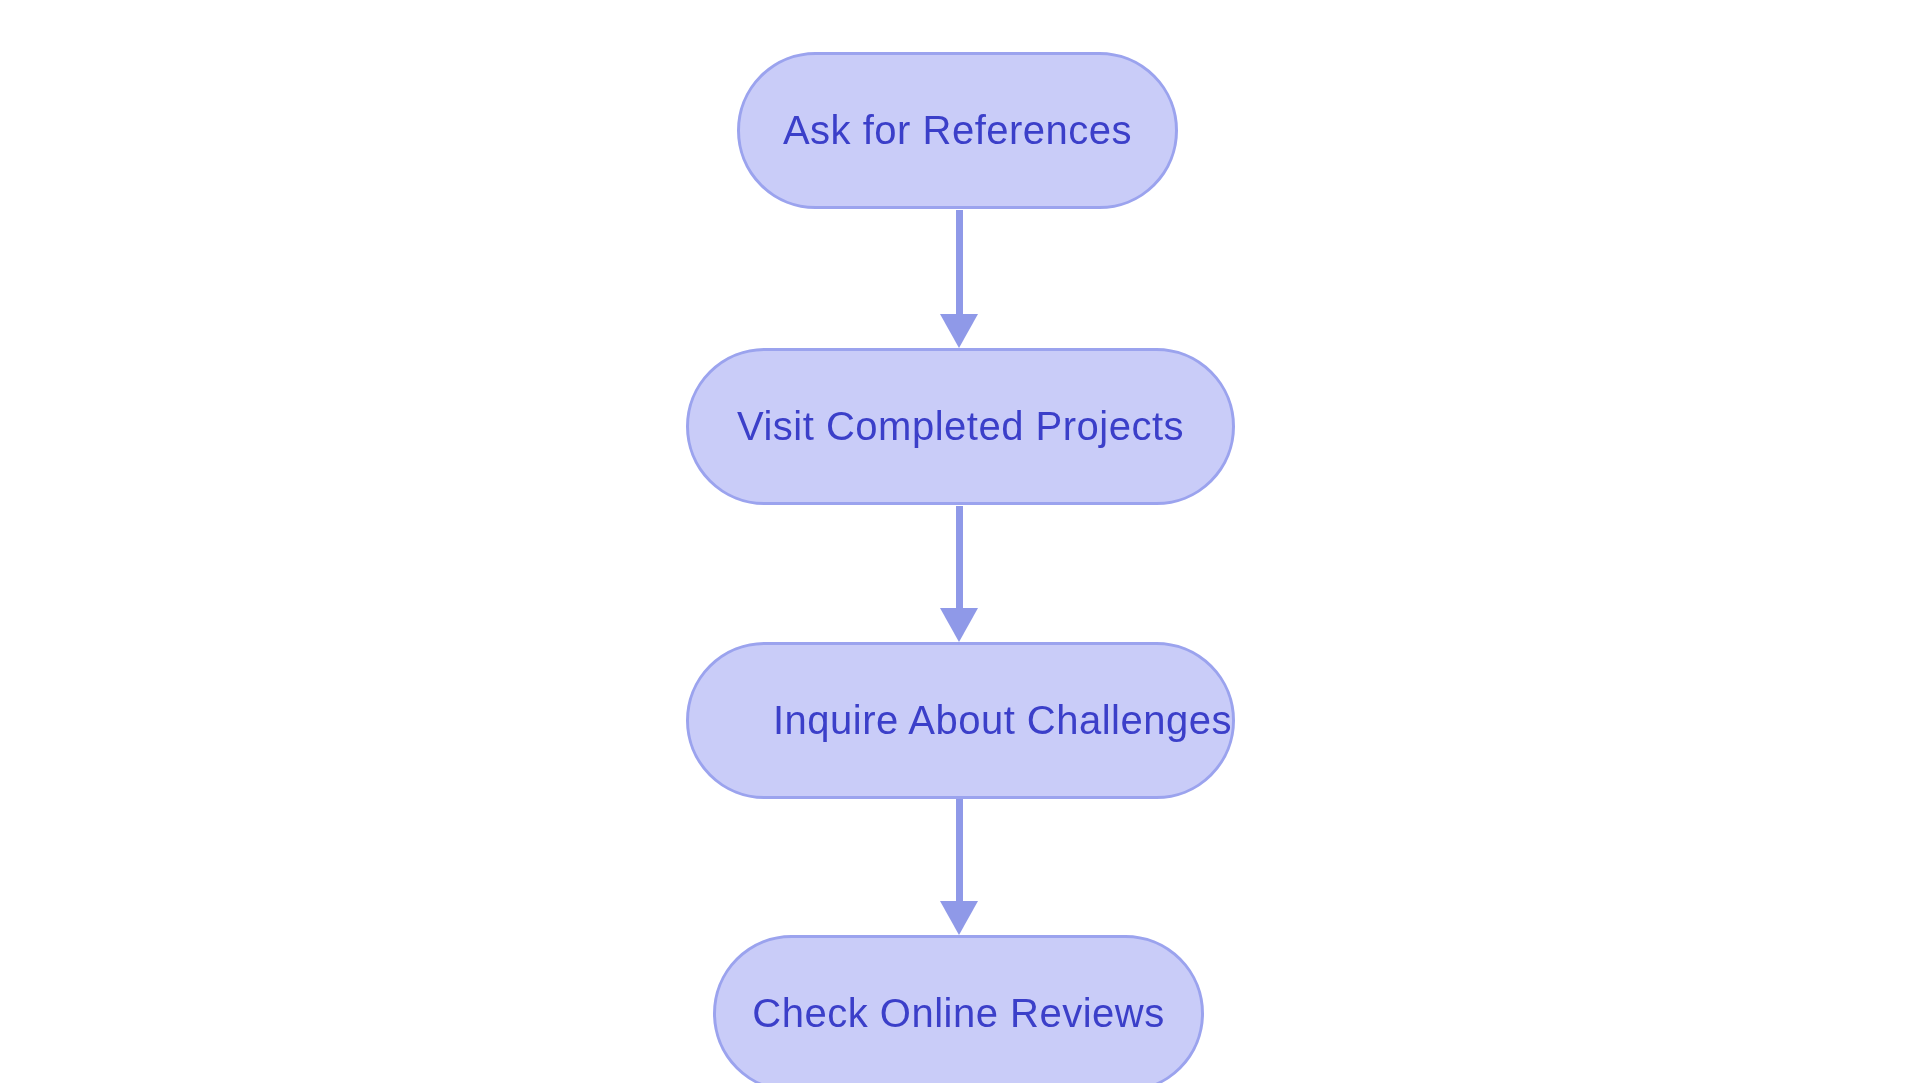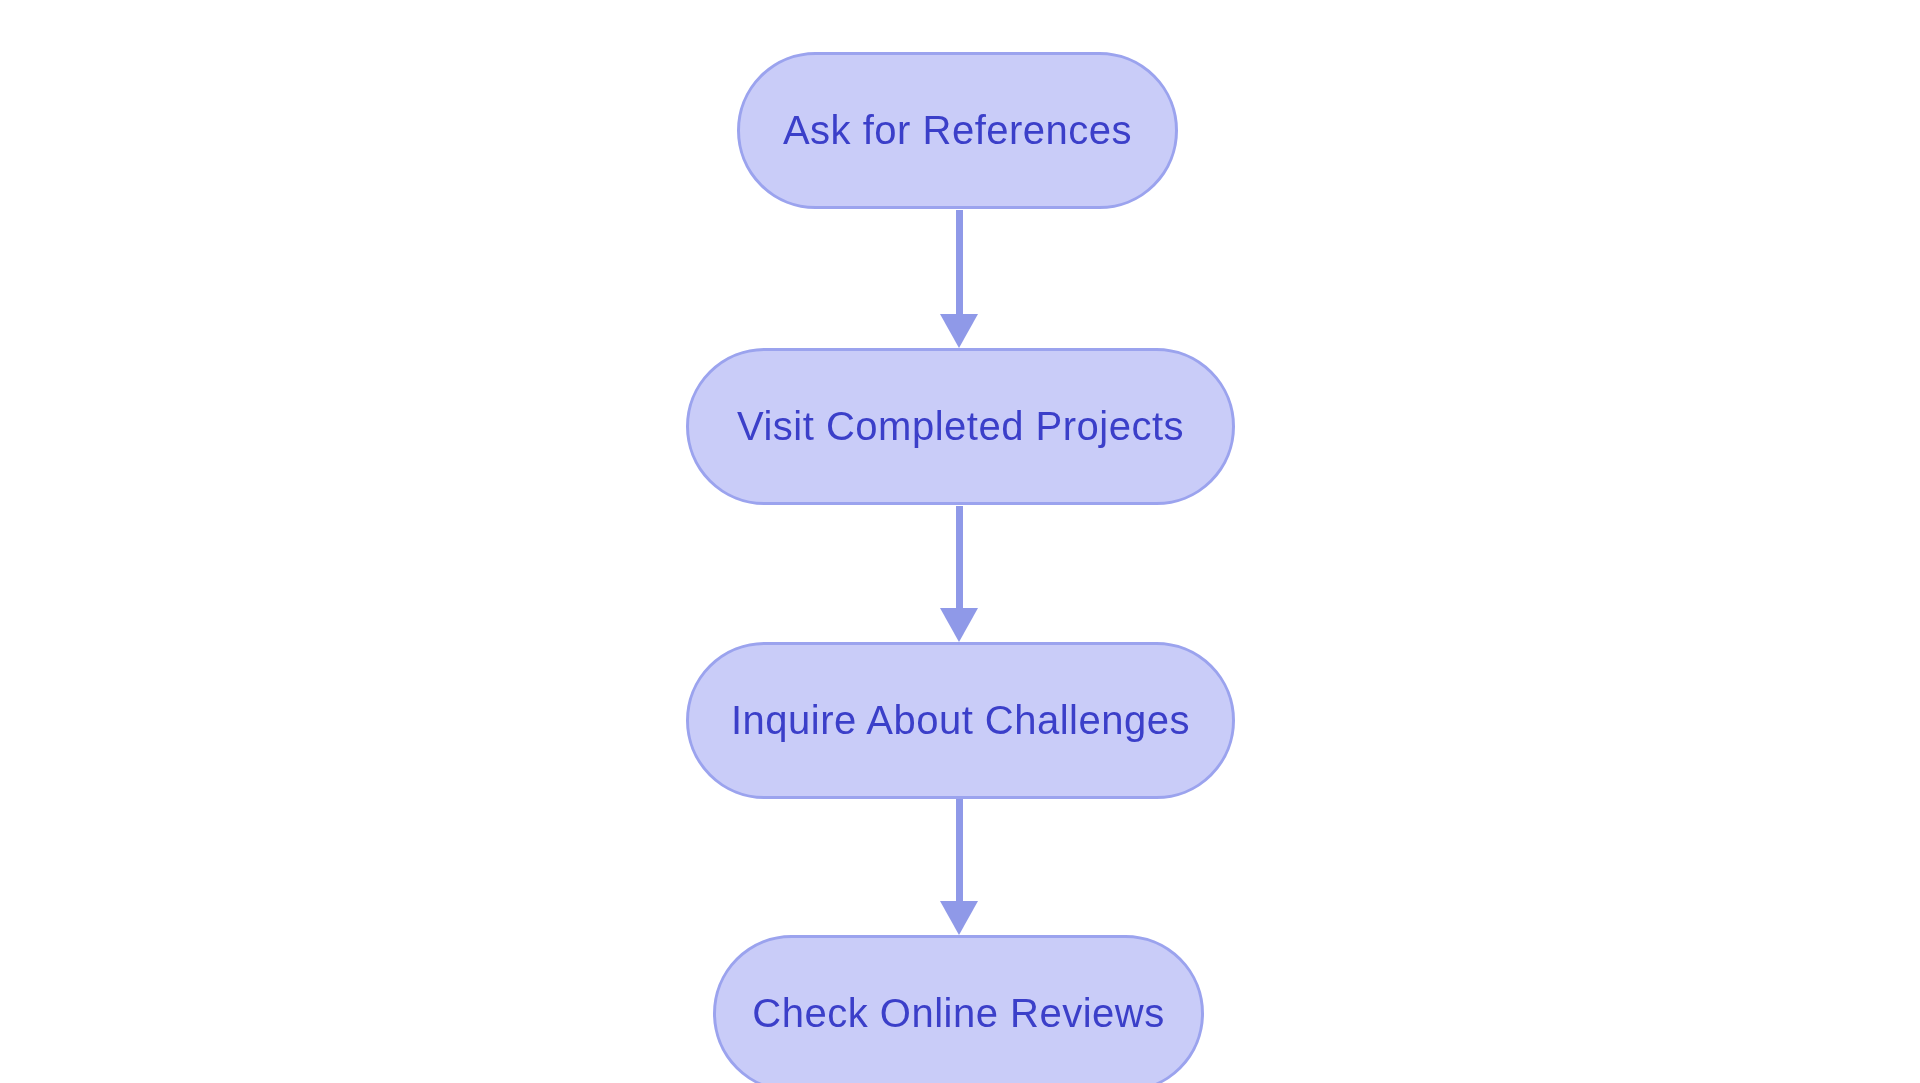--- a/index.html
+++ b/index.html
@@ -33,21 +33,21 @@
     justify-content: center;
   }
   .flow-node .node-label {
     color: var(--text);
     font-size: 40px;
     letter-spacing: 0.5px;
     white-space: nowrap;
   }
   .node-1 { left: 737px; top: 18px;  width: 441px; }
   .node-2 { left: 686px; top: 314px; width: 549px; justify-content: center; }
-  .node-3 { left: 686px; top: 608px; width: 549px; }
+  .node-3 { left: 686px; top: 608px; width: 549px; justify-content: flex-end; }
   .node-4 { left: 713px; top: 901px; width: 491px; }
 
   .arrow {
     position: absolute;
     left: 940px;          
     width: 38px;
   }
   .arrow-1 { top: 176px; height: 138px; }
   .arrow-2 { top: 472px; height: 136px; }
   .arrow-3 { top: 765px; height: 136px; }

